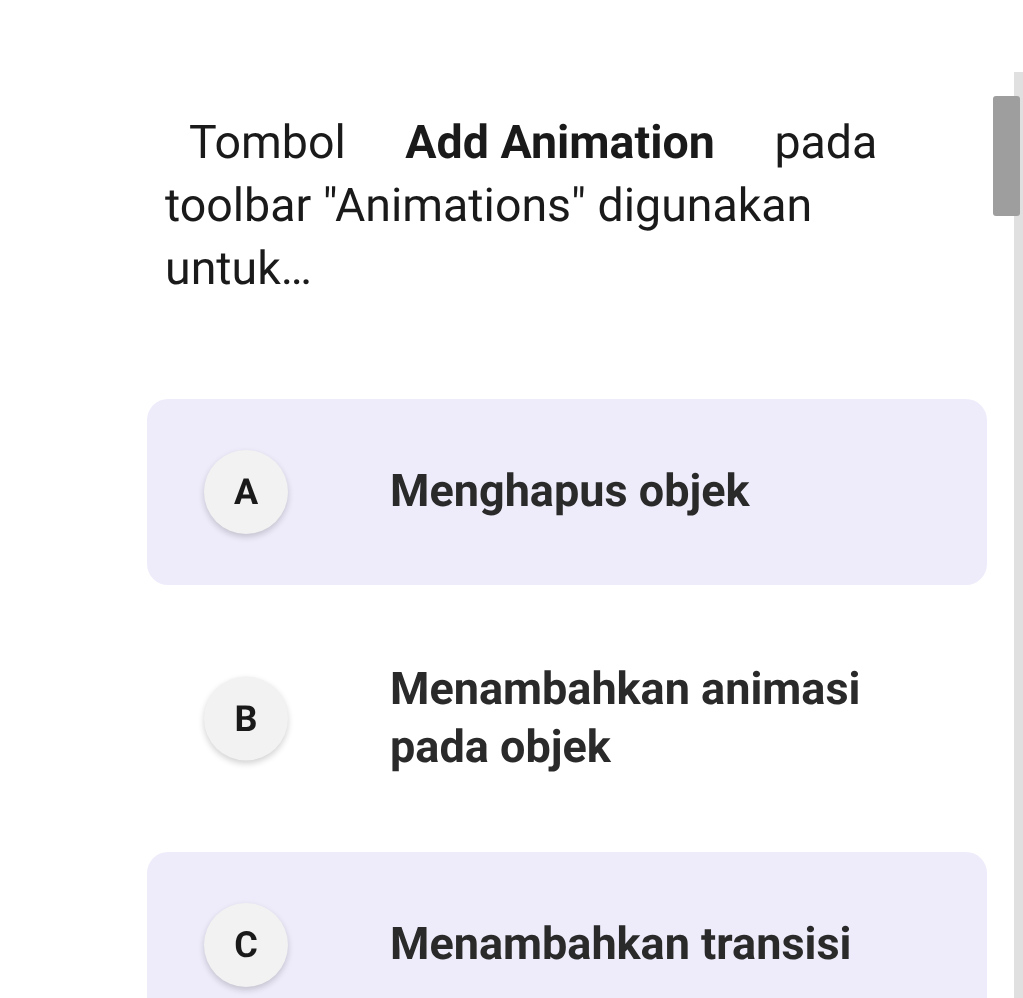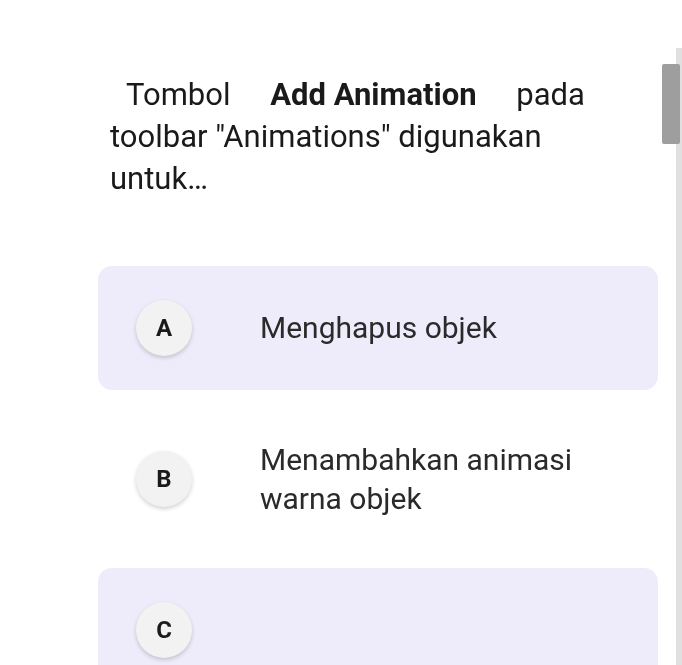--- a/index.html
+++ b/index.html
@@ -73,41 +73,42 @@
     align-items: center;
     justify-content: center;
     font-size: 24px;
     font-weight: 700;
     color: #1a1a1a;
   }
   .option-text {
     font-size: 30px;
     line-height: 1.3;
     color: #2a2a2a;
-    font-weight: 400;
+    font-weight: 700;
   }
 </style>
 </head>
 <body>
 
 <div class="viewport">
   <div class="question">
     <span>Tombol </span><strong>Add Animation</strong><span> pada toolbar "Animations" digunakan untuk…</span>
   </div>
   <div class="options">
     <div class="option tinted">
       <div class="letter">A</div>
       <div class="option-text">Menghapus objek</div>
     </div>
     <div class="option plain">
       <div class="letter">B</div>
-      <div class="option-text">Menambahkan animasi warna objek</div>
+      <div class="option-text">Menambahkan animasi pada objek</div>
     </div>
     <div class="option tinted">
       <div class="letter">C</div>
+      <div class="option-text">Menambahkan transisi</div>
     </div>
     <div class="option plain">
       <div class="letter">D</div>
     </div>
   </div>
 </div>
 
 <div class="scrollbar-track">
   <div class="scrollbar-thumb"></div>
 </div>

